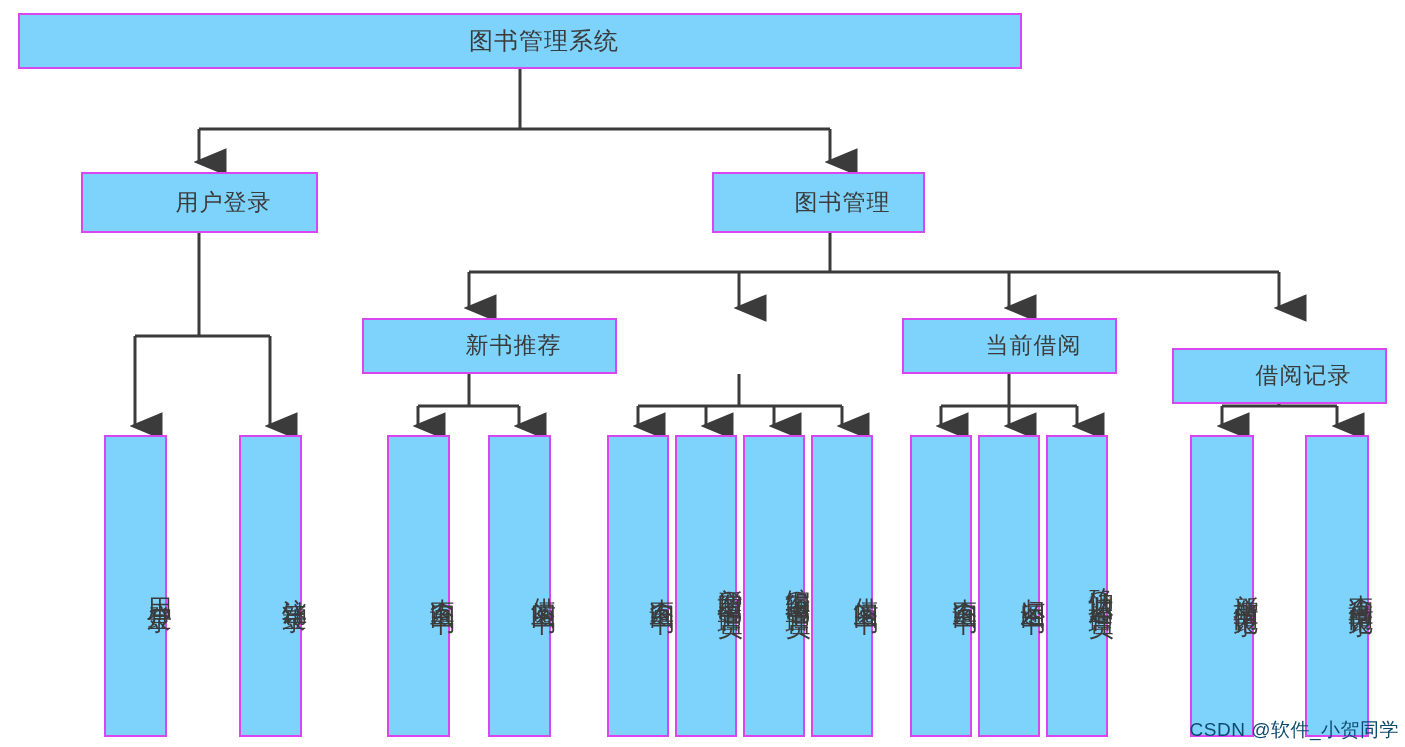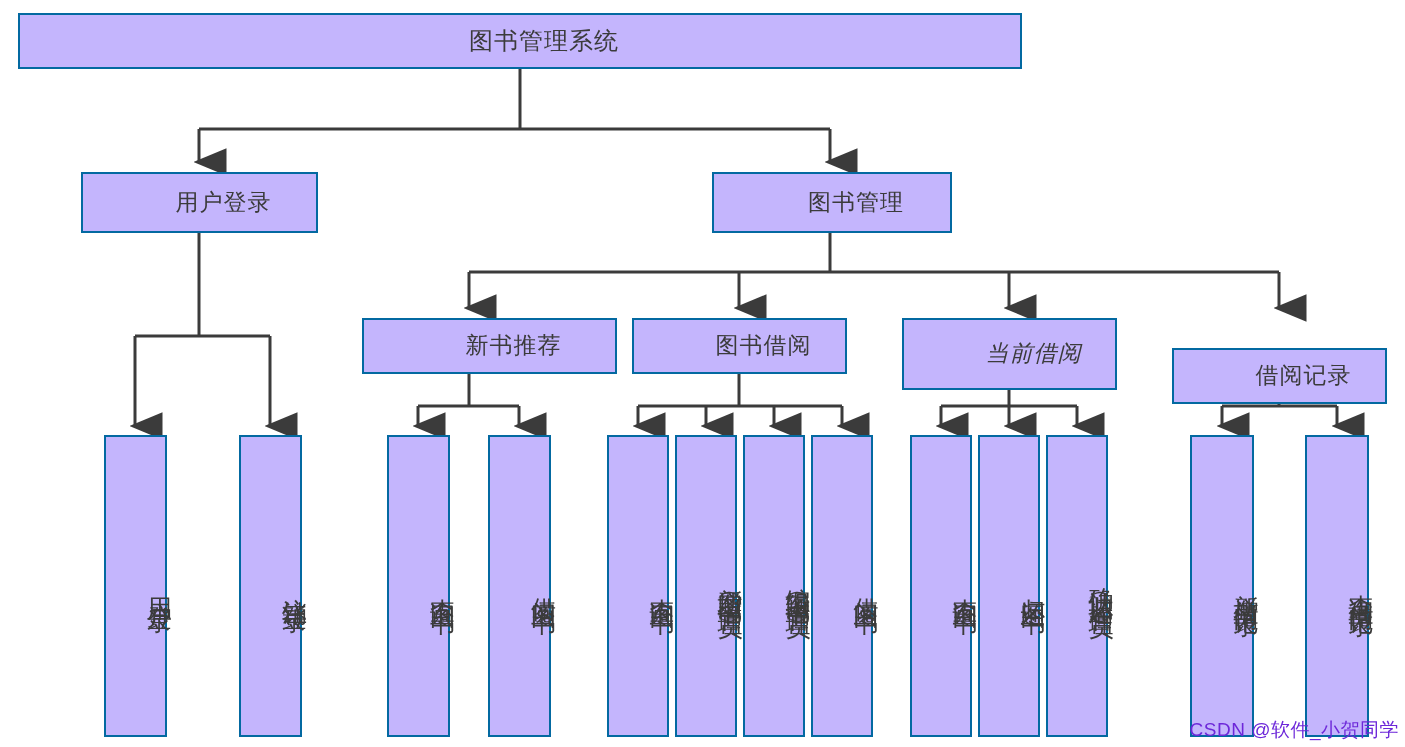--- a/index.html
+++ b/index.html
@@ -17,22 +17,22 @@
   }
   svg.wires{
     position:absolute;
     left:0; top:0;
     width:1405px; height:747px;
     pointer-events:none;
   }
   .node{
     position:absolute;
     box-sizing:border-box;
-    background:#c4b5fd;
-    border:2px solid #0369a1;
+    background:#7dd3fc;
+    border:2px solid #d946ef;
     display:flex;
     align-items:center;
     justify-content:center;
     text-align:center;
     padding-left:48px;
   }
   .node .label{
     display:block;
     line-height:1.12;
     color:#3b3b3b;
@@ -58,21 +58,21 @@
     line-height:1;
     margin-top:0;
   }
   .node.v.mid .label{ margin-top:78px; }
   .node.v.tall .label{ margin-top:10px; }
   .watermark{
     position:absolute;
     right:6px;
     bottom:4px;
     font-size:19px;
-    color:#6d28d9;
+    color:#0c4a6e;
     white-space:nowrap;
     letter-spacing:0.5px;
     user-select:none;
   }
 </style>
 </head>
 <body>
 
 <div id="canvas">
 
@@ -127,33 +127,30 @@
   </svg>
 
   <div class="node h root" style="left:18px; top:13px; width:1004px; height:56px;">
     <span class="label">图书管理系统</span>
   </div>
 
   <div class="node h" style="left:81px; top:172px; width:237px; height:61px;">
     <span class="label">用户登录</span>
   </div>
 
-  <div class="node h" style="left:712px; top:172px; width:240px; height:61px;">
+  <div class="node h" style="left:712px; top:172px; width:213px; height:61px;">
     <span class="label">图书管理</span>
   </div>
 
   <div class="node h" style="left:362px; top:318px; width:255px; height:56px;">
     <span class="label">新书推荐</span>
   </div>
 
-  <div class="node h" style="left:632px; top:318px; width:215px; height:56px;">
-    <span class="label">图书借阅</span>
-  </div>
-
-  <div class="node h" style="left:902px; top:318px; width:215px; height:72px;font-style:italic;">
+
+  <div class="node h" style="left:902px; top:318px; width:215px; height:56px;">
     <span class="label">当前借阅</span>
   </div>
 
   <div class="node h" style="left:1172px; top:318px; width:215px; height:56px;margin-top:30px;">
     <span class="label">借阅记录</span>
   </div>
 
   <div class="node v mid" style="left:104px; top:435px; width:63px; height:302px;">
     <span class="label" style="margin-top: 141px;">用户登录</span>
   </div>

